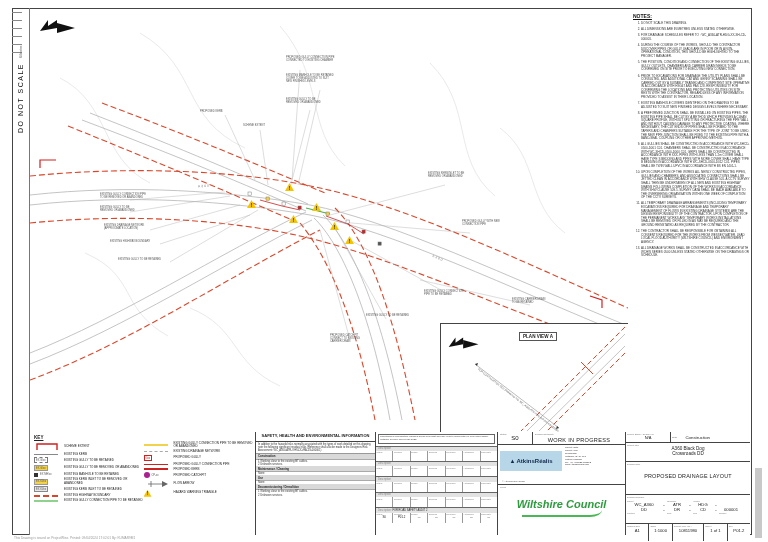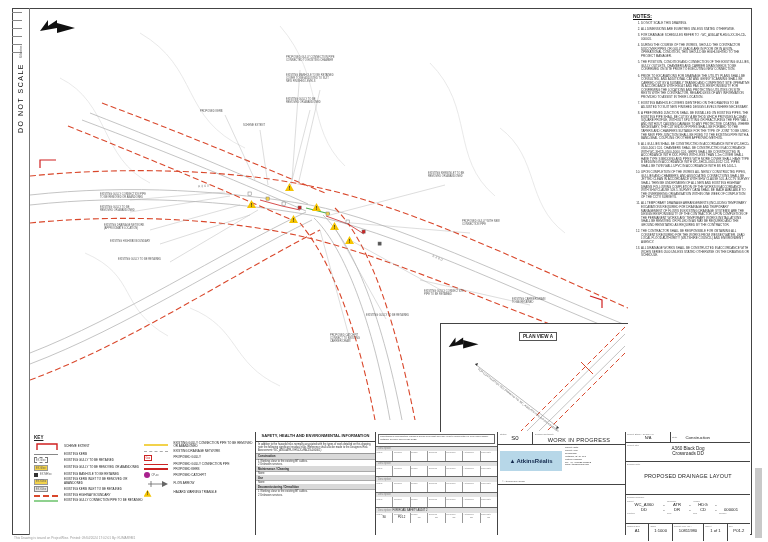--- a/index.html
+++ b/index.html
@@ -652,20 +652,25 @@
         <div class="firm-addr" id="firm-addr">
             <div>County Gate</div>
             <div>County Way</div>
             <div>Trowbridge</div>
             <div>Wiltshire, BA14 7FJ</div>
             <div>United Kingdom</div>
             <div>Tel: +44 (0)1225 730262</div>
             <div>www.AtkinsRealis.com</div>
           </div>
         <div class="firm-copy">© AtkinsRéalis (2023)</div>
+      </div>
+      <div class="client-row">
+        <span class="lab">Client</span>
+        <div class="council">Wiltshire Council</div>
+        <div class="swoosh"></div>
       </div>
     </div>
 
     <div class="panel" id="title-panel">
       <div class="tb-row tb-r1">
         <div class="c1">
           <span class="lab">Project Stage / Design Fix:</span>
           <span class="v">N/A</span>
         </div>
         <div class="c2">

